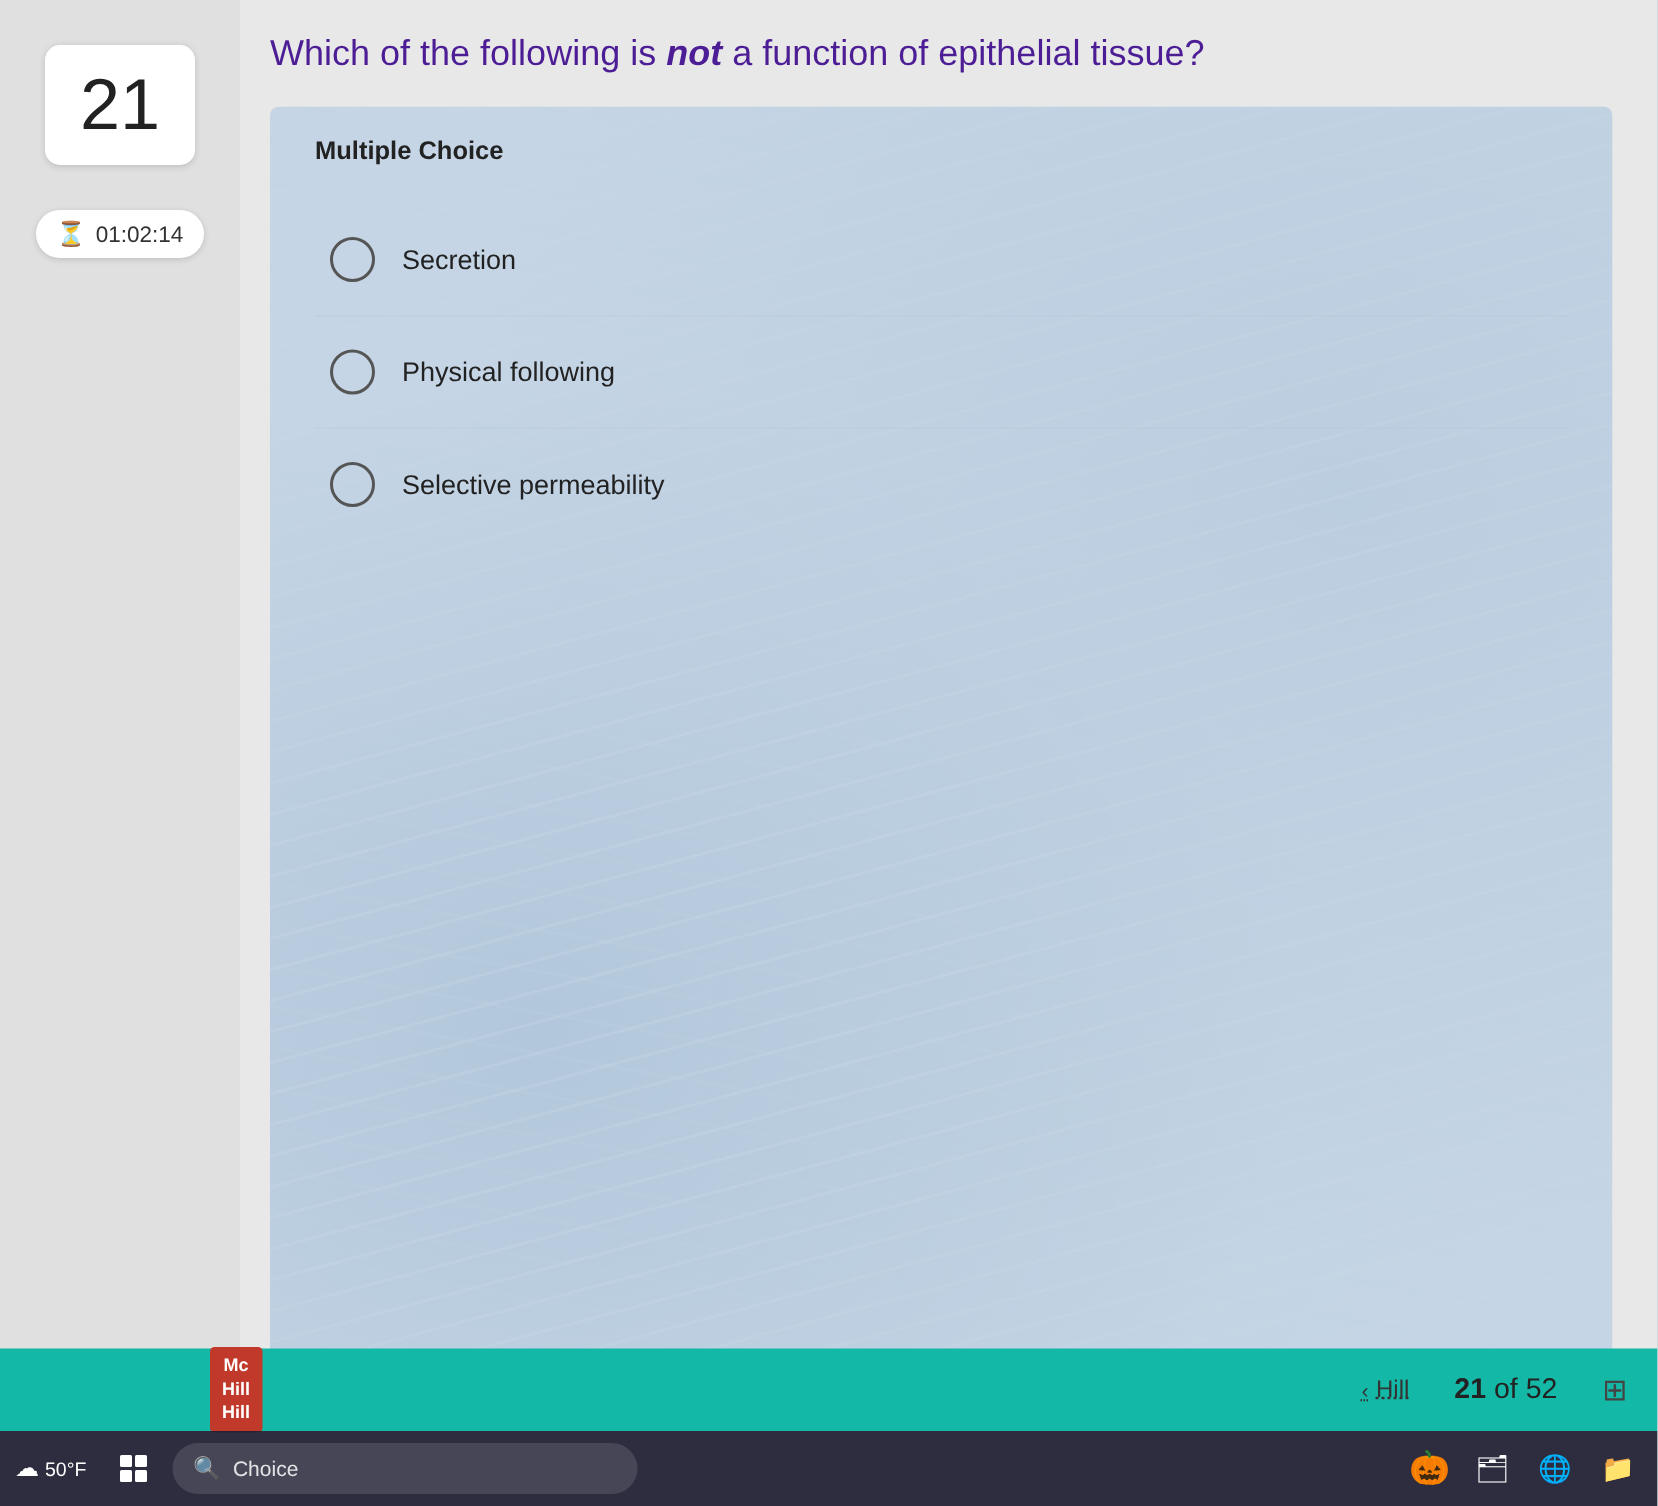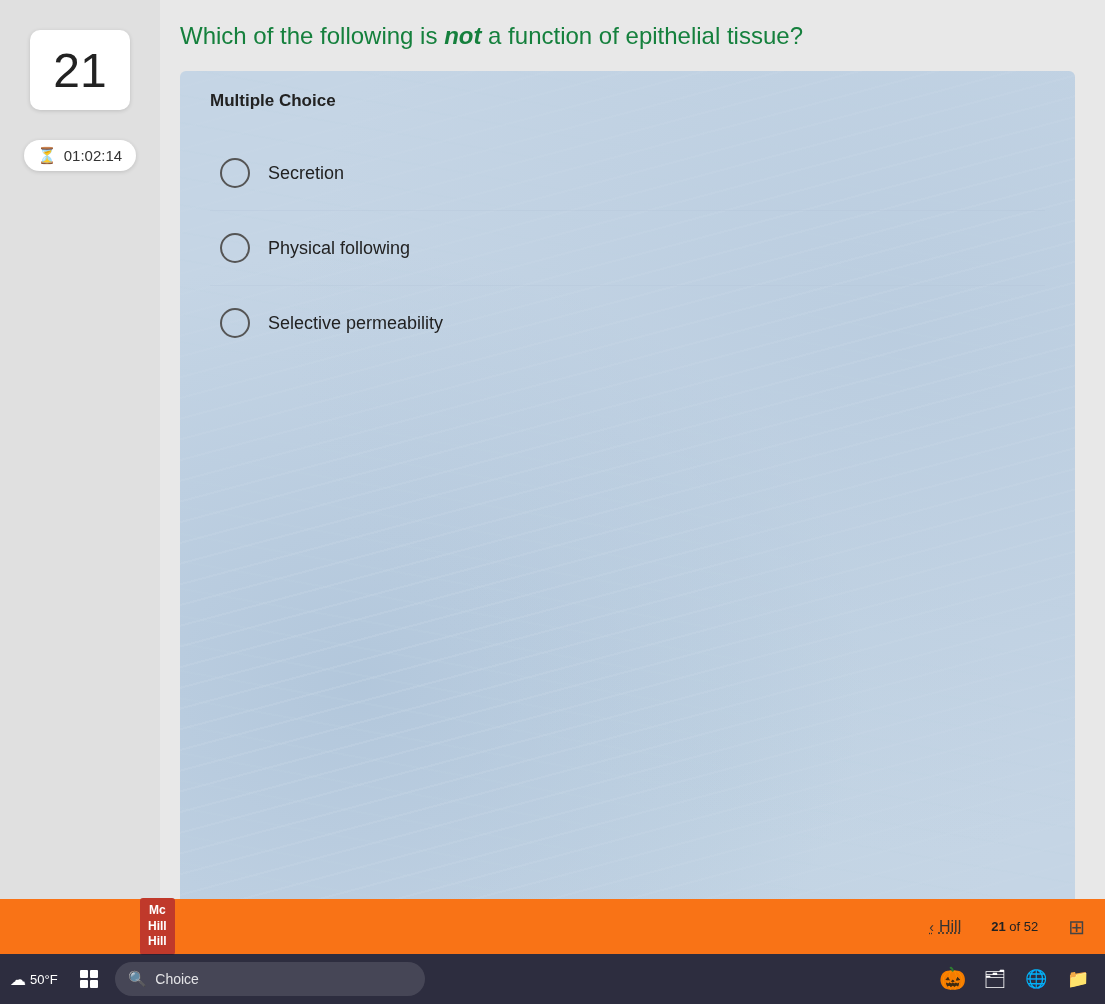--- a/index.html
+++ b/index.html
@@ -73,21 +73,21 @@
     .content-area {
       flex: 1;
       display: flex;
       flex-direction: column;
       padding: 20px 30px 10px 20px;
     }
 
     .question-text {
       font-size: 24px;
       font-weight: 400;
-      color: #15803d;
+      color: #4c1d95;
       margin-bottom: 20px;
       line-height: 1.3;
     }
 
     .question-text em {
       font-style: italic;
       font-weight: 600;
     }
 
     
@@ -177,21 +177,21 @@
       font-weight: 400;
     }
 
     
     .bottom-nav {
       position: absolute;
       bottom: 50px;
       left: 0;
       right: 0;
       height: 55px;
-      background: #f97316;
+      background: #14b8a6;
       display: flex;
       align-items: center;
       justify-content: space-between;
       padding: 0 20px 0 140px;
     }
 
     .mcgraw-badge {
       background: #c0392b;
       color: white;
       font-size: 12px;
@@ -217,21 +217,21 @@
       cursor: pointer;
       text-decoration: underline dotted;
     }
 
     .chevron-left {
       font-size: 14px;
       color: #333;
     }
 
     .page-indicator {
-      font-size: 13px;
+      font-size: 19px;
       color: #222;
     }
 
     .page-indicator strong {
       font-weight: 600;
     }
 
     .grid-icon {
       font-size: 20px;
       color: #444;

